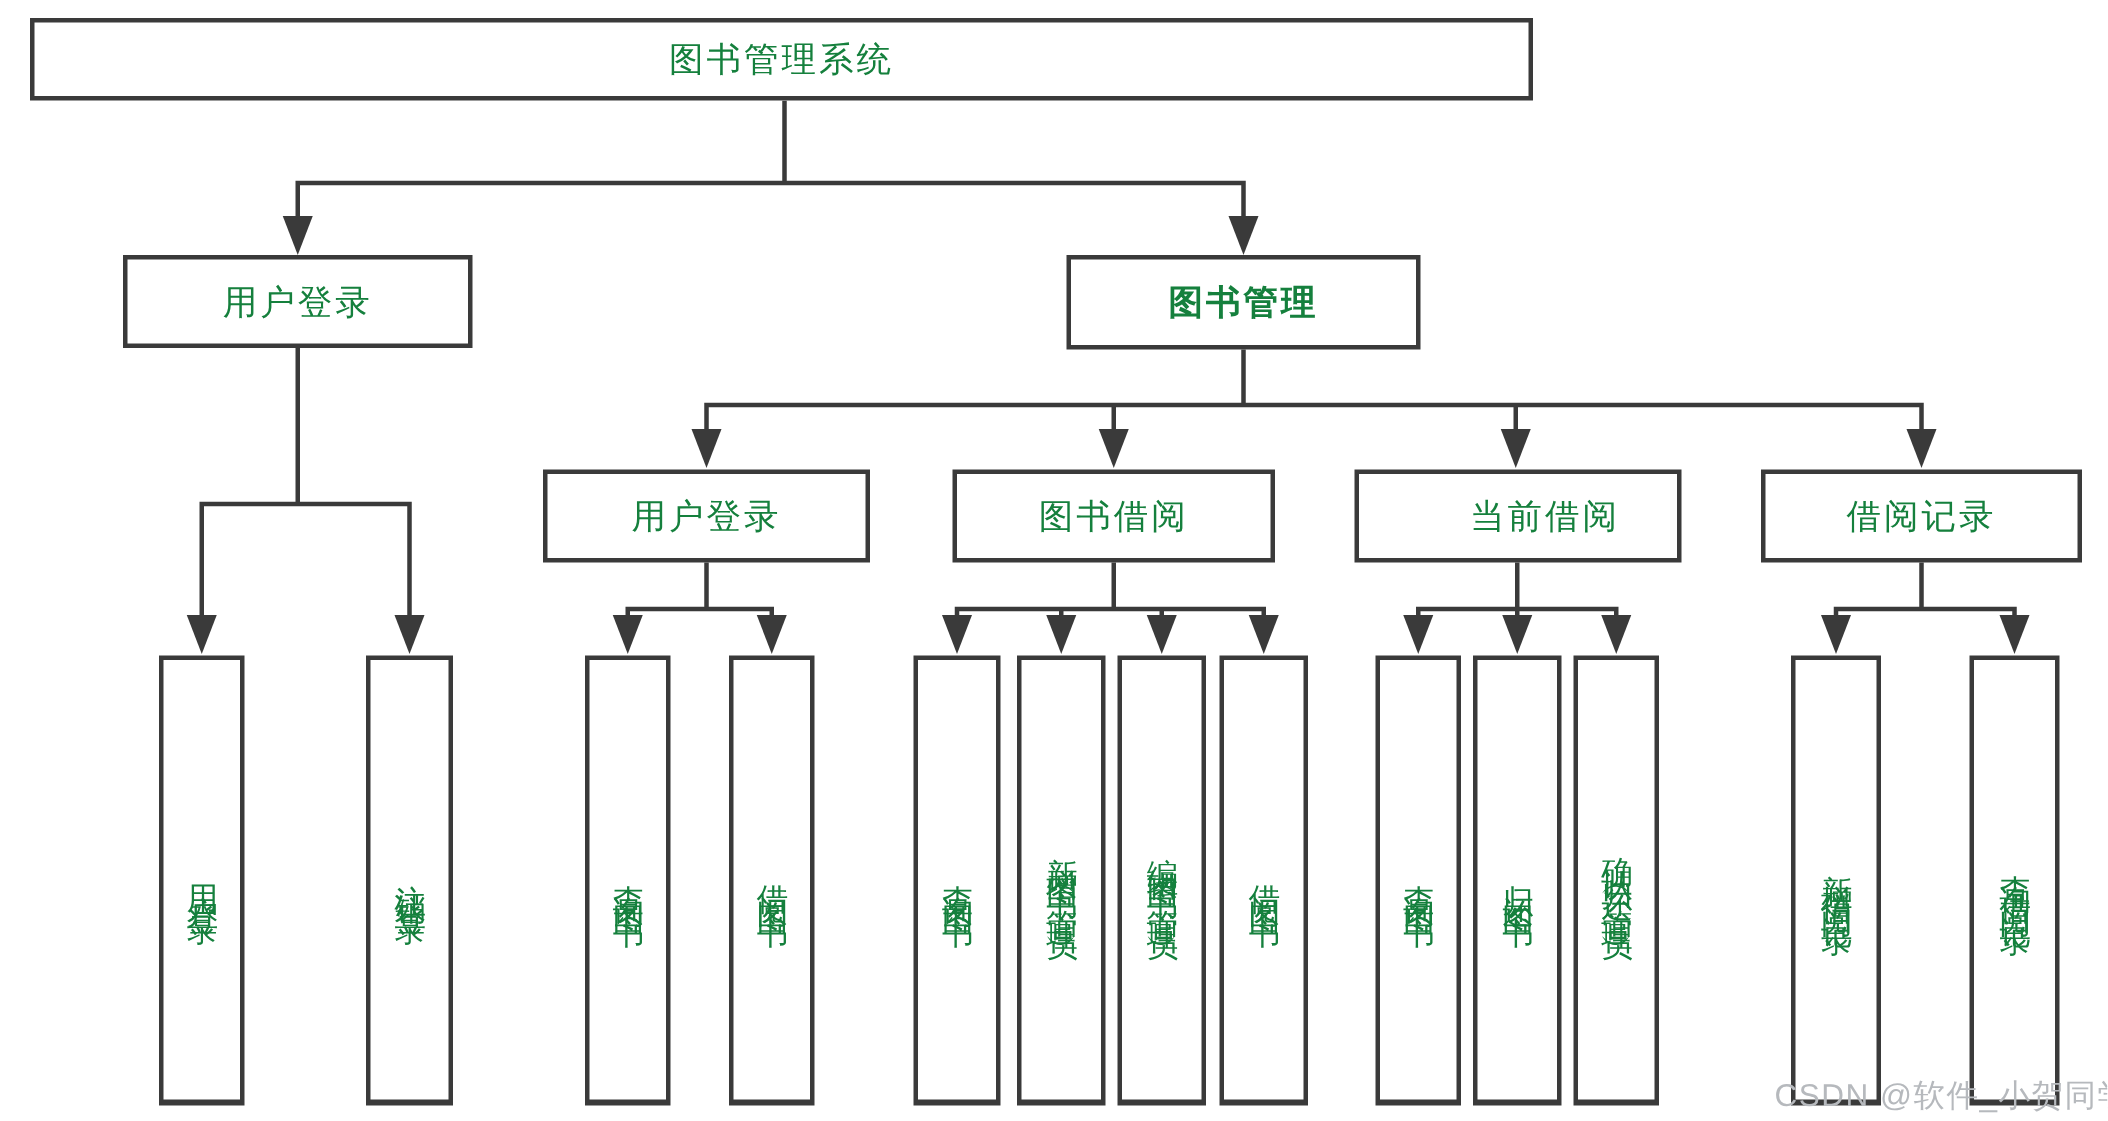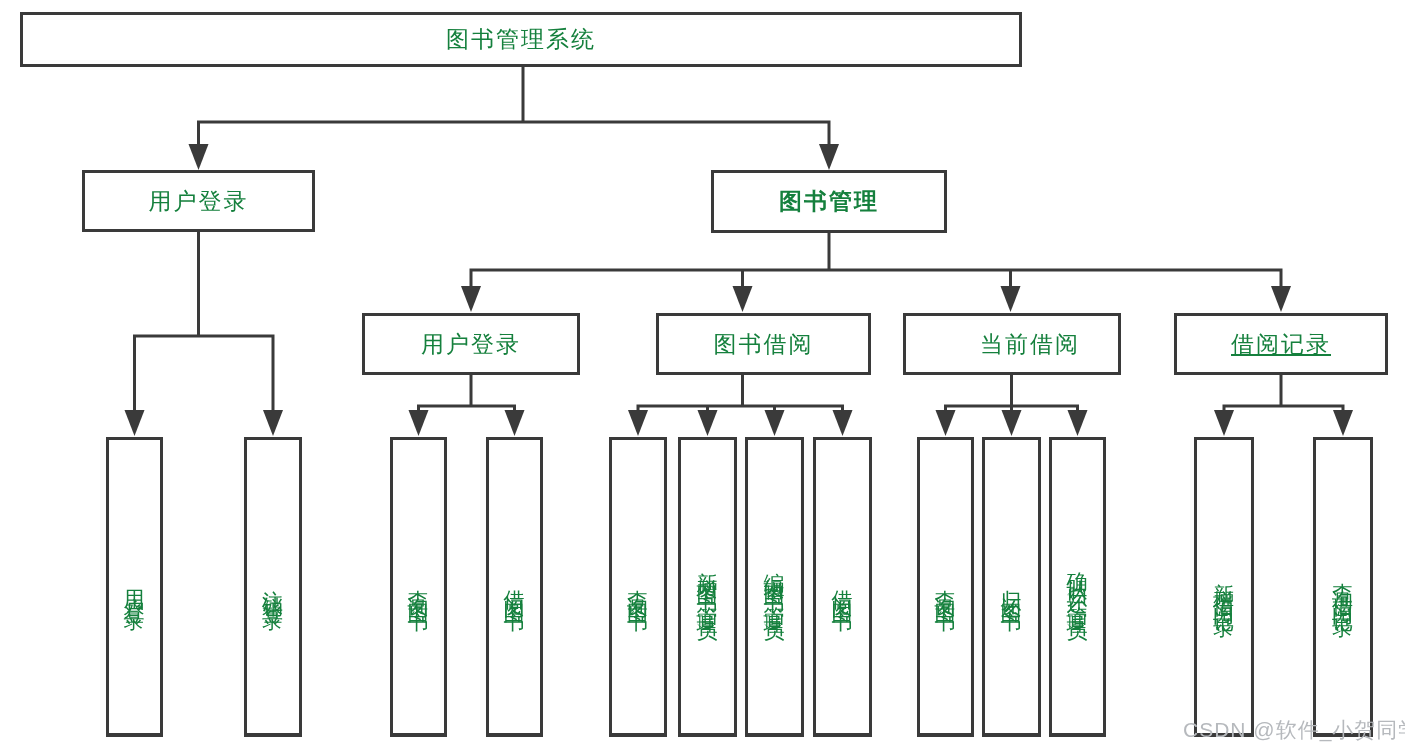--- a/index.html
+++ b/index.html
@@ -29,23 +29,23 @@
     text-orientation:mixed;
     font-size:21px;
     letter-spacing:7px;
     text-align:center;
   }
   
   .n-root{left:20px;top:12px;width:1002px;height:55px;}
   .n-userlogin{left:82px;top:170px;width:233px;height:62px;}
   .n-bookmgmt{left:711px;top:170px;width:236px;height:63px;font-weight:bold;}
   .n-newbook{left:362px;top:313px;width:218px;height:62px;}
-  .n-bookborrow{left:635px;top:313px;width:215px;height:62px;margin-left:21px;}
+  .n-bookborrow{left:635px;top:313px;width:215px;height:62px;}
   .n-currentborrow{left:903px;top:313px;width:218px;height:62px;padding-left:36px;}
-  .n-borrowrecord{left:1174px;top:313px;width:214px;height:62px;text-decoration:underline;}
+  .n-borrowrecord{left:1174px;top:313px;width:214px;height:62px;}
   
   .l-user{left:106px;top:437px;width:57px;height:300px;}
   .l-logout{left:244px;top:437px;width:58px;height:300px;}
   .l-nbr-search{left:390px;top:437px;width:57px;height:300px;}
   .l-nbr-borrow{left:486px;top:437px;width:57px;height:300px;}
   .l-bb-search{left:609px;top:437px;width:58px;height:300px;}
   .l-bb-add{left:678px;top:437px;width:59px;height:300px;}
   .l-bb-edit{left:745px;top:437px;width:59px;height:300px;}
   .l-bb-borrow{left:813px;top:437px;width:59px;height:300px;}
   .l-cb-search{left:917px;top:437px;width:57px;height:300px;}

